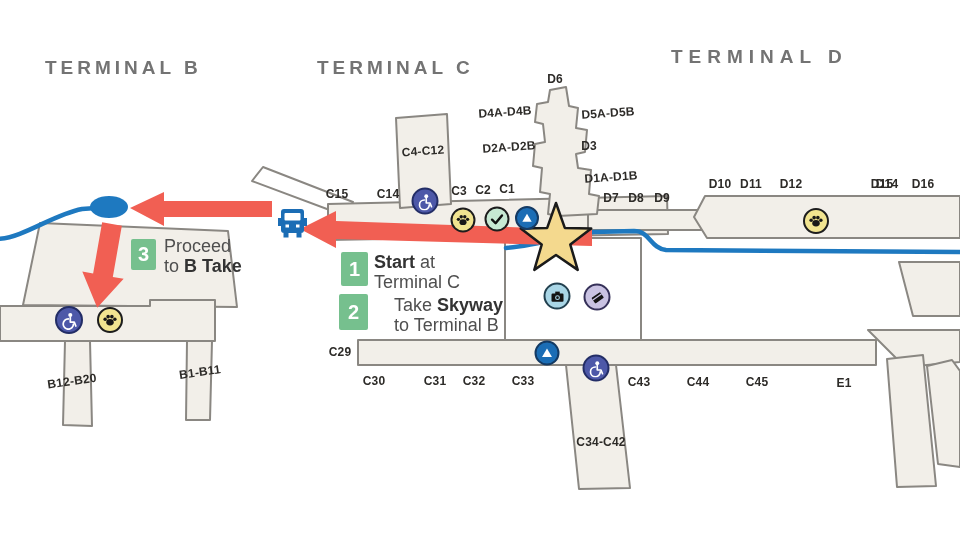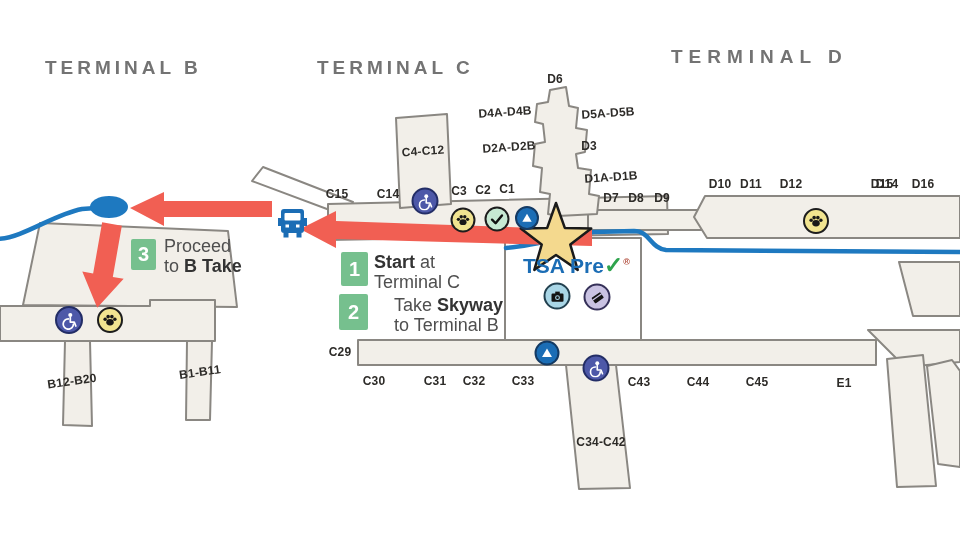--- a/index.html
+++ b/index.html
@@ -136,23 +136,20 @@
     <div>to Terminal B</div>
   </div>
   <div class="step-box" style="left:131px;top:239px;width:25px;height:31px;">
     <span>3</span>
   </div>
   <div class="step-text" style="left:164px;top:236px;">
     <div>Proceed</div>
     <div><span>to </span><b>B Take</b></div>
   </div>
 
-  <div class="tsa">
-    <span>TSA Pre</span><span class="chk">✓</span><span class="reg">®</span>
-  </div>
 
   <div class="icon ic-wheel" style="left:69px;top:320px;width:28px;height:28px;">
     <svg viewBox="0 0 24 24" width="19" height="19">
         <circle cx="13" cy="5" r="2.6" fill="#fff"></circle>
         <path d="M13 8 L13 14 L18 14 L20 19" stroke="#fff" stroke-width="2.2" fill="none" stroke-linecap="round" stroke-linejoin="round"></path>
         <path d="M10.5 10 A6.5 6.5 0 1 0 17 16.5" stroke="#fff" stroke-width="2.2" fill="none" stroke-linecap="round"></path>
       </svg>
   </div>
   <div class="icon ic-wheel" style="left:425px;top:201px;width:27px;height:27px;">
     <svg viewBox="0 0 24 24" width="18" height="18">

